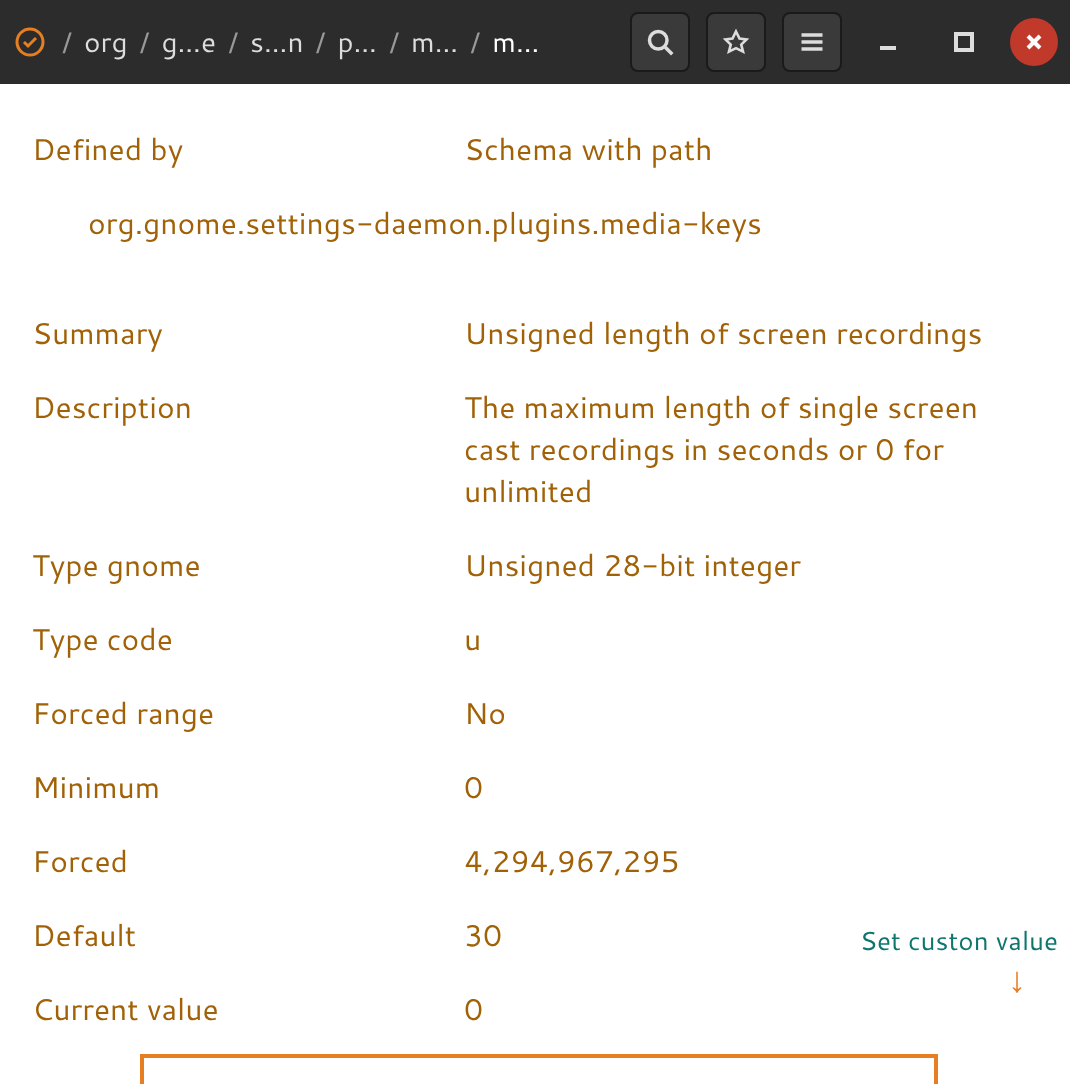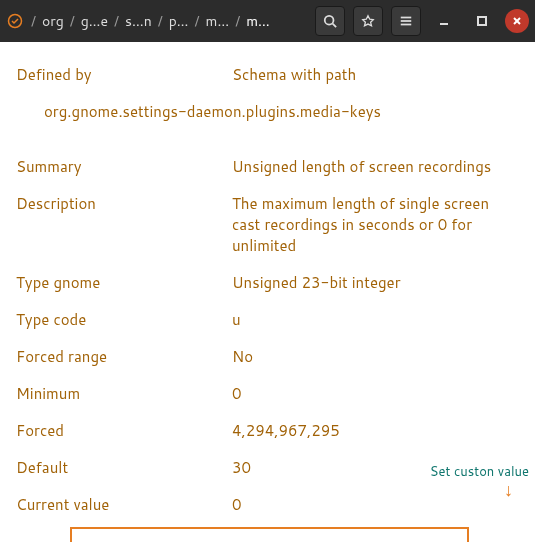--- a/index.html
+++ b/index.html
@@ -101,21 +101,21 @@
   <div class="row">
     <div class="label">Summary</div>
     <div class="value">Unsigned length of screen recordings</div>
   </div>
   <div class="row">
     <div class="label">Description</div>
     <div class="value">The maximum length of single screen cast recordings in seconds or 0 for unlimited</div>
   </div>
   <div class="row">
     <div class="label">Type gnome</div>
-    <div class="value">Unsigned 23-bit integer</div>
+    <div class="value">Unsigned 28-bit integer</div>
   </div>
   <div class="row">
     <div class="label">Type code</div>
     <div class="value">u</div>
   </div>
   <div class="row">
     <div class="label">Forced range</div>
     <div class="value">No</div>
   </div>
   <div class="row">

